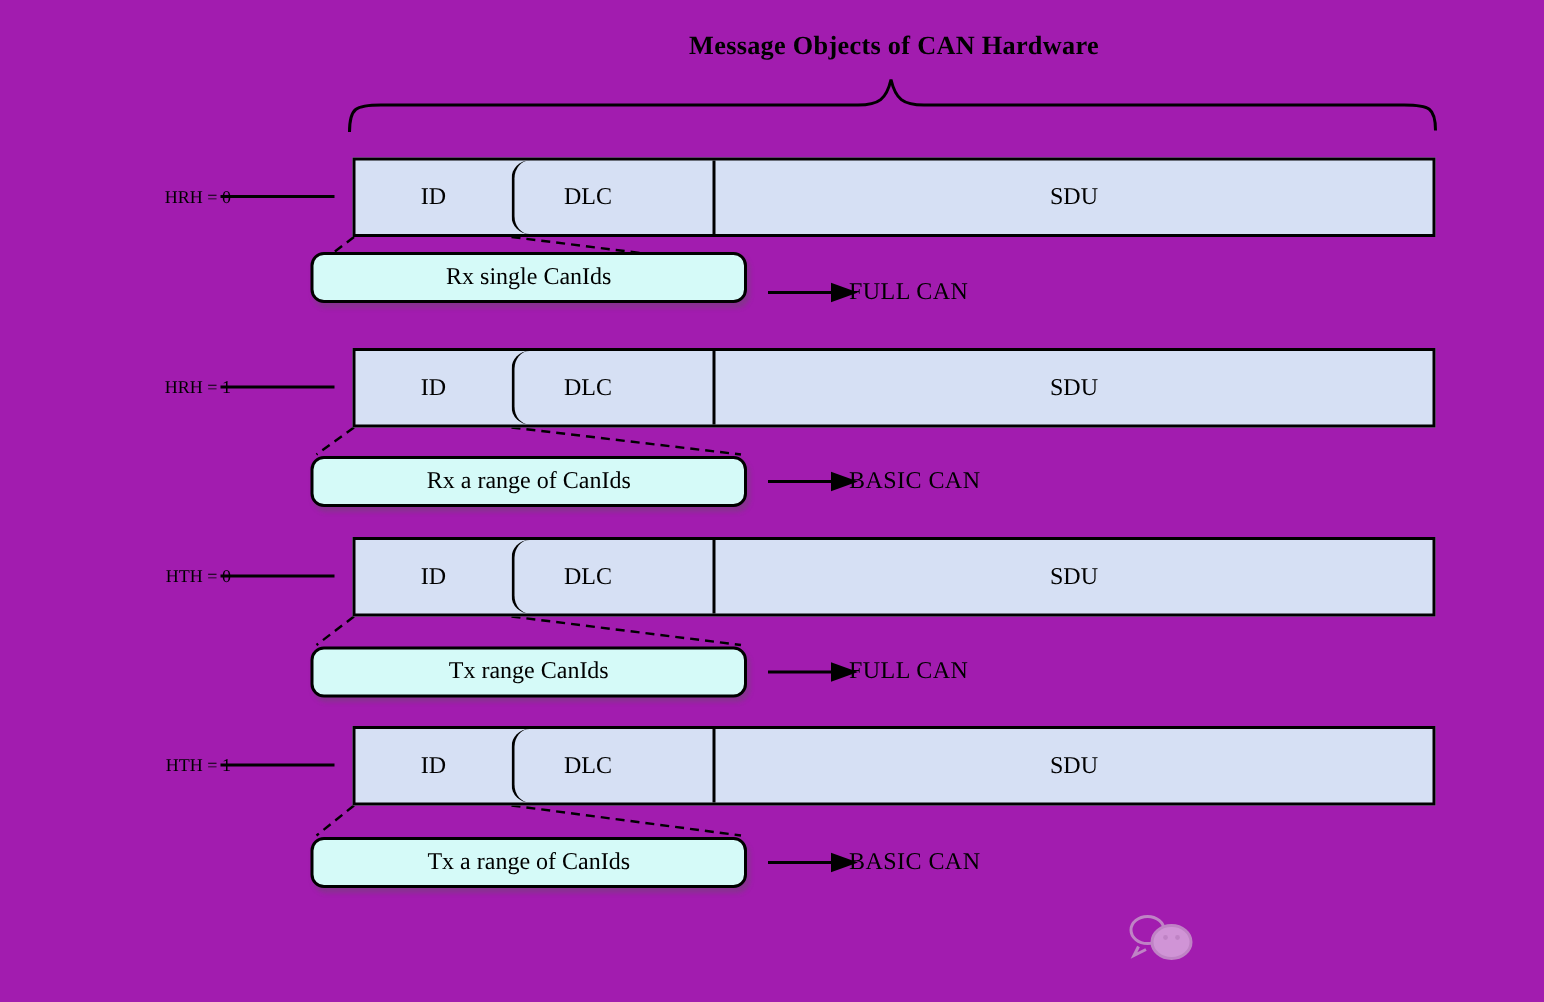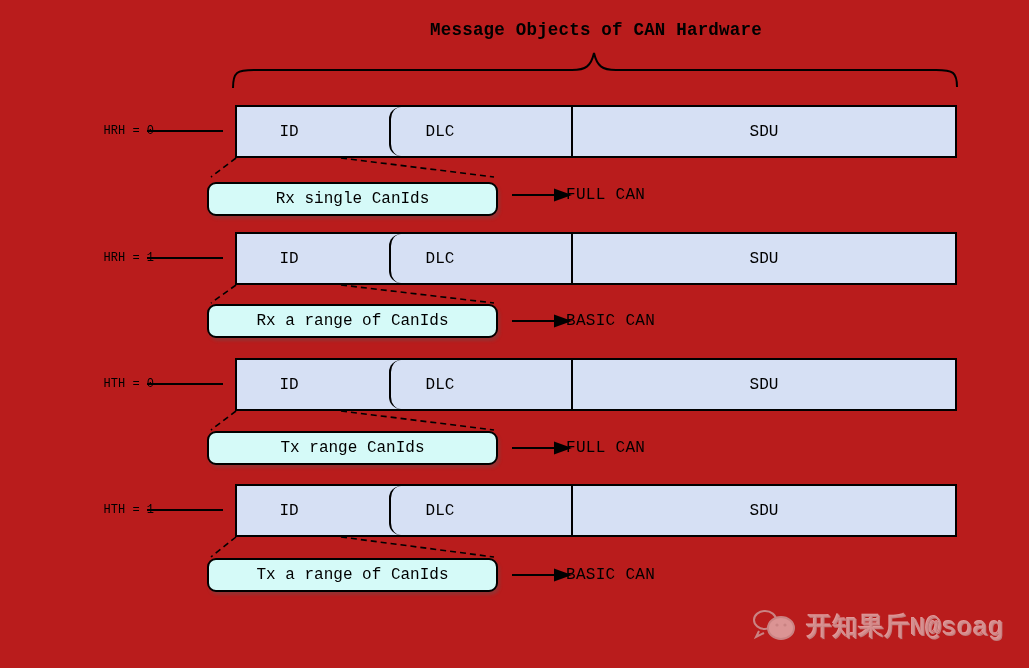--- a/index.html
+++ b/index.html
@@ -1,36 +1,36 @@
 <!DOCTYPE html>
 <html><head>
 <meta charset="utf-8">
 <style>
   html,body{margin:0;padding:0;background:#ffffff;}
   #canvas{
     position:relative;
     width:1029px;height:668px;
-    background:#b91c1c;
-    font-family:Liberation Mono, monospace;
+    background:#a21caf;
+    font-family:Liberation Serif, serif;
     color:#000;
     overflow:hidden;
   }
   #overlay{position:absolute;left:0;top:0;width:1029px;height:668px;}
   .title{
     position:absolute;left:235px;top:20px;width:722px;
     text-align:center;font-size:17.5px;font-weight:bold;letter-spacing:.2px;
   }
   .row-label{
     position:absolute;left:44px;width:110px;height:22px;line-height:22px;
     font-size:12px;text-align:right;
   }
   .frame{
     position:absolute;left:235px;width:722px;height:53px;
     display:flex;box-sizing:border-box;
-    border:2px solid #000;background:#d6e0f4;gap:48px;
+    border:2px solid #000;background:#d6e0f4;
   }
   .cell{
     display:flex;align-items:center;justify-content:center;
     font-size:16px;box-sizing:border-box;height:100%;
   }
   .cell-id{width:104px;}
   .cell-dlc{width:100px;border-left:2px solid #000;border-radius:12px;}
   .cell-sdu{flex:1;border-left:2px solid #000;margin-left:34px;}
   .callout{
     position:absolute;left:207px;width:291px;height:34px;
@@ -91,21 +91,21 @@
   </svg>
 
   <div class="title">Message Objects of CAN Hardware</div>
 
   <div class="row-label" style="top:120px">HRH = 0</div>
   <div class="frame" style="top:105px">
     <div class="cell cell-id">ID</div>
     <div class="cell cell-dlc">DLC</div>
     <div class="cell cell-sdu">SDU</div>
   </div>
-  <div class="callout" style="top:182px">Rx single CanIds</div>
+  <div class="callout" style="top:168px">Rx single CanIds</div>
   <div class="result" style="top:184px">FULL CAN</div>
 
   <div class="row-label" style="top:247px">HRH = 1</div>
   <div class="frame" style="top:232px">
     <div class="cell cell-id">ID</div>
     <div class="cell cell-dlc">DLC</div>
     <div class="cell cell-sdu">SDU</div>
   </div>
   <div class="callout" style="top:304px">Rx a range of CanIds</div>
   <div class="result" style="top:310px">BASIC CAN</div>
@@ -131,16 +131,15 @@
   <div class="watermark">
     <svg width="46" height="38" viewBox="0 0 46 38">
       <g fill="none" stroke="#d8d8d8" stroke-width="2">
         <ellipse cx="13" cy="13" rx="11" ry="9"></ellipse>
         <ellipse cx="29" cy="21" rx="13" ry="11" fill="#f7f7f7"></ellipse>
         <path d="M 7 24 L 4 30 L 12 26"></path>
       </g>
       <circle cx="25" cy="18" r="1.6" fill="#d8d8d8"></circle>
       <circle cx="33" cy="18" r="1.6" fill="#d8d8d8"></circle>
     </svg>
-    <span class="watermark-text">开知果斤N@soag</span>
   </div>
 
 </div>
 
 </body></html>

